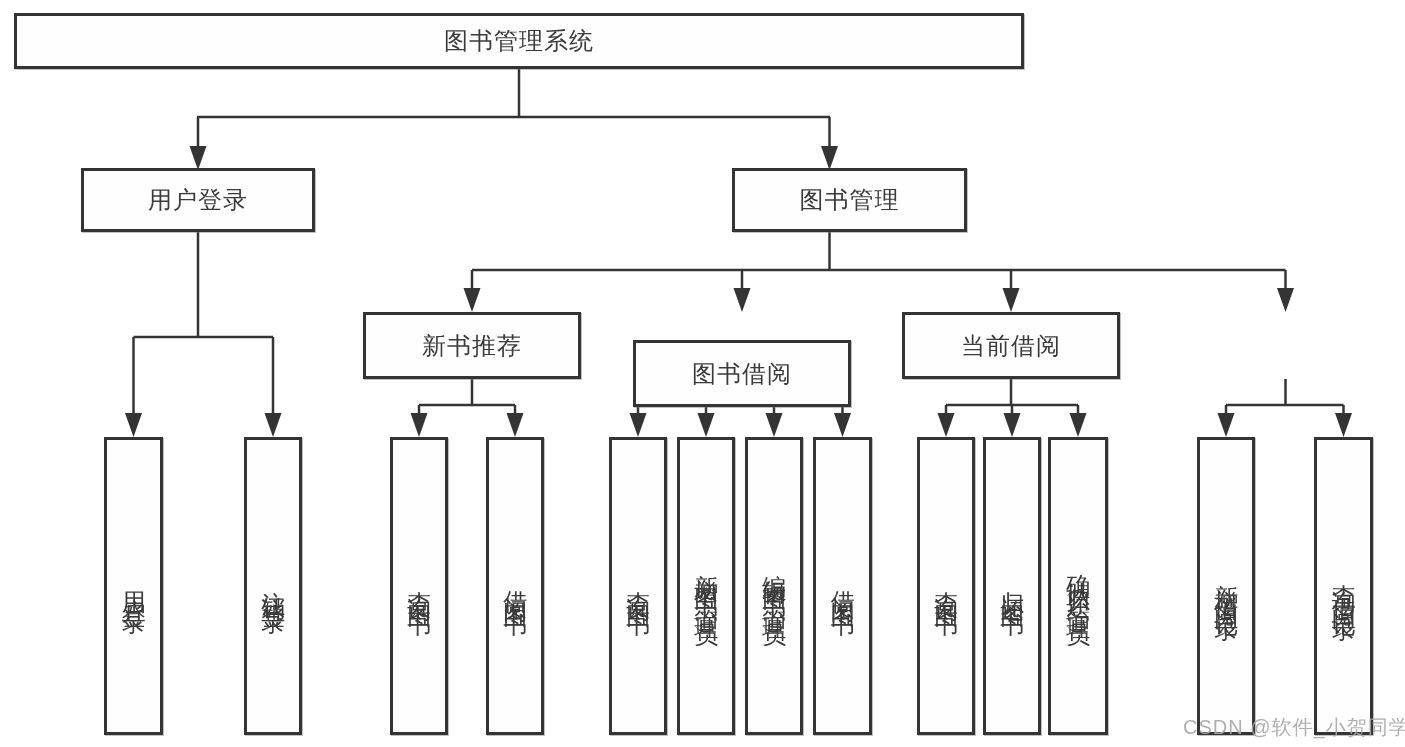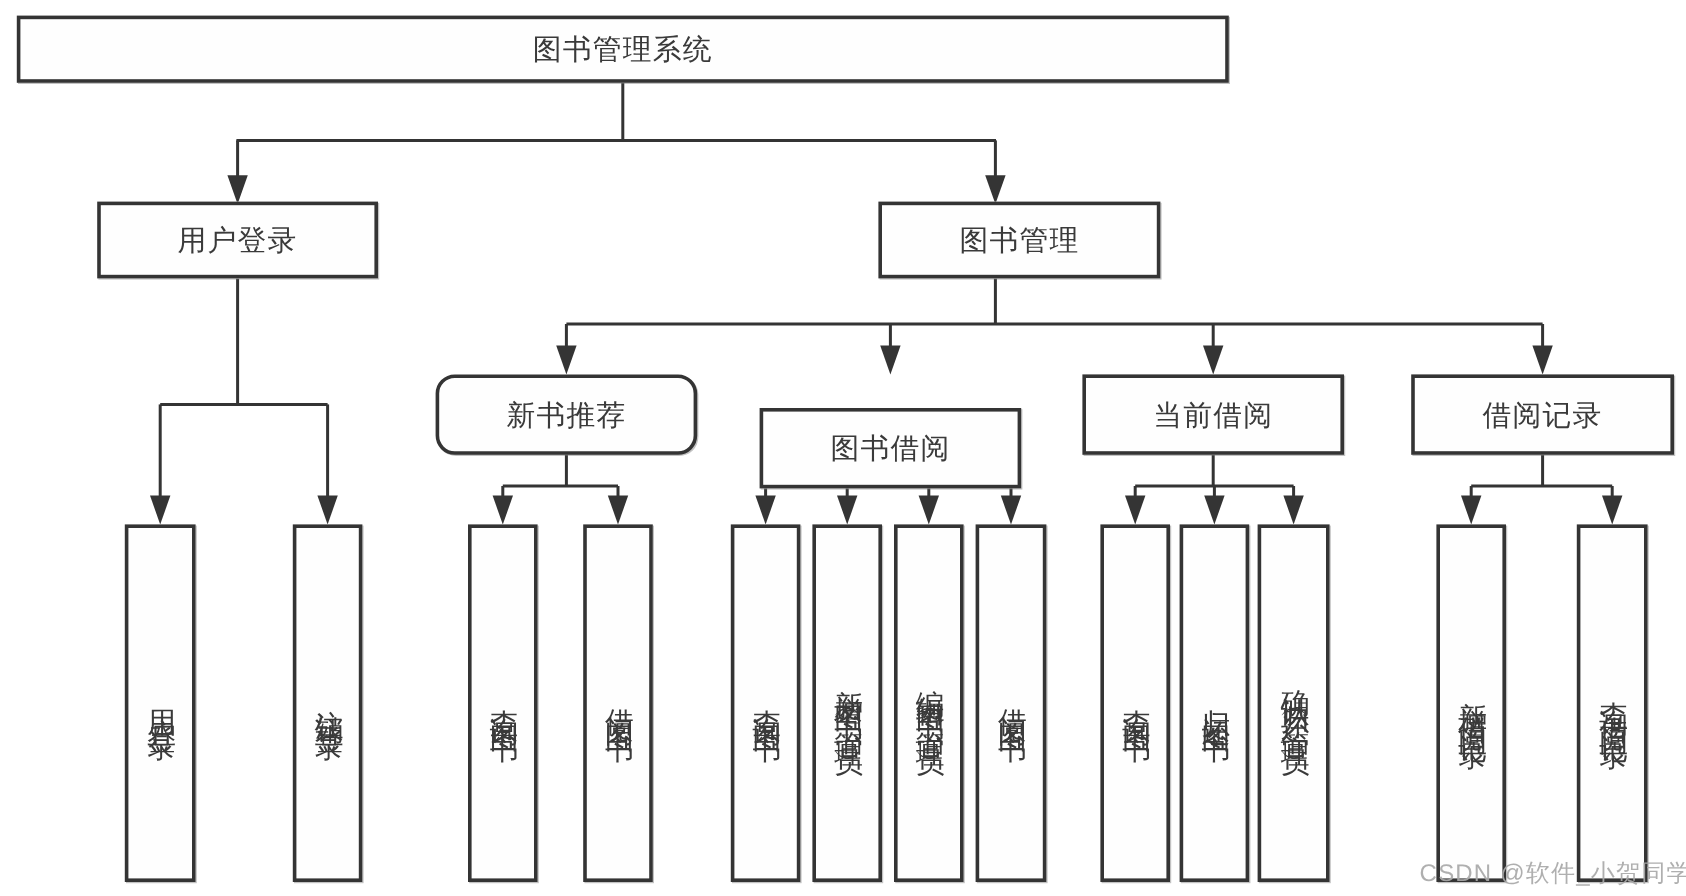--- a/index.html
+++ b/index.html
@@ -135,32 +135,29 @@
     <span class="hlabel">图书管理系统</span>
   </div>
 
   <div class="box" style="left:81px; top:168px; width:234px; height:64px;">
     <span class="hlabel">用户登录</span>
   </div>
   <div class="box" style="left:712px; top:168px; width:235px; height:64px;margin-left:20px;">
     <span class="hlabel">图书管理</span>
   </div>
 
-  <div class="box" style="left:363px; top:312px; width:218px; height:67px;border-radius:16px;">
+  <div class="box" style="left:363px; top:312px; width:218px; height:67px;">
     <span class="hlabel">新书推荐</span>
   </div>
   <div class="box" style="left:633px; top:312px; width:218px; height:67px;margin-top:28px;">
     <span class="hlabel">图书借阅</span>
   </div>
   <div class="box" style="left:902px; top:312px; width:218px; height:67px;">
     <span class="hlabel">当前借阅</span>
   </div>
-  <div class="box" style="left:1176px; top:312px; width:219px; height:67px;">
-    <span class="hlabel">借阅记录</span>
-  </div>
 
   <div class="box" style="left:104px; top:437px; width:59px; height:298px;">
     <span class="vlabel">用户登录</span>
   </div>
   <div class="box" style="left:244px; top:437px; width:58px; height:298px;">
     <span class="vlabel">注销登录</span>
   </div>
 
   <div class="box" style="left:390px; top:437px; width:58px; height:298px;">
     <span class="vlabel">查询图书</span>

